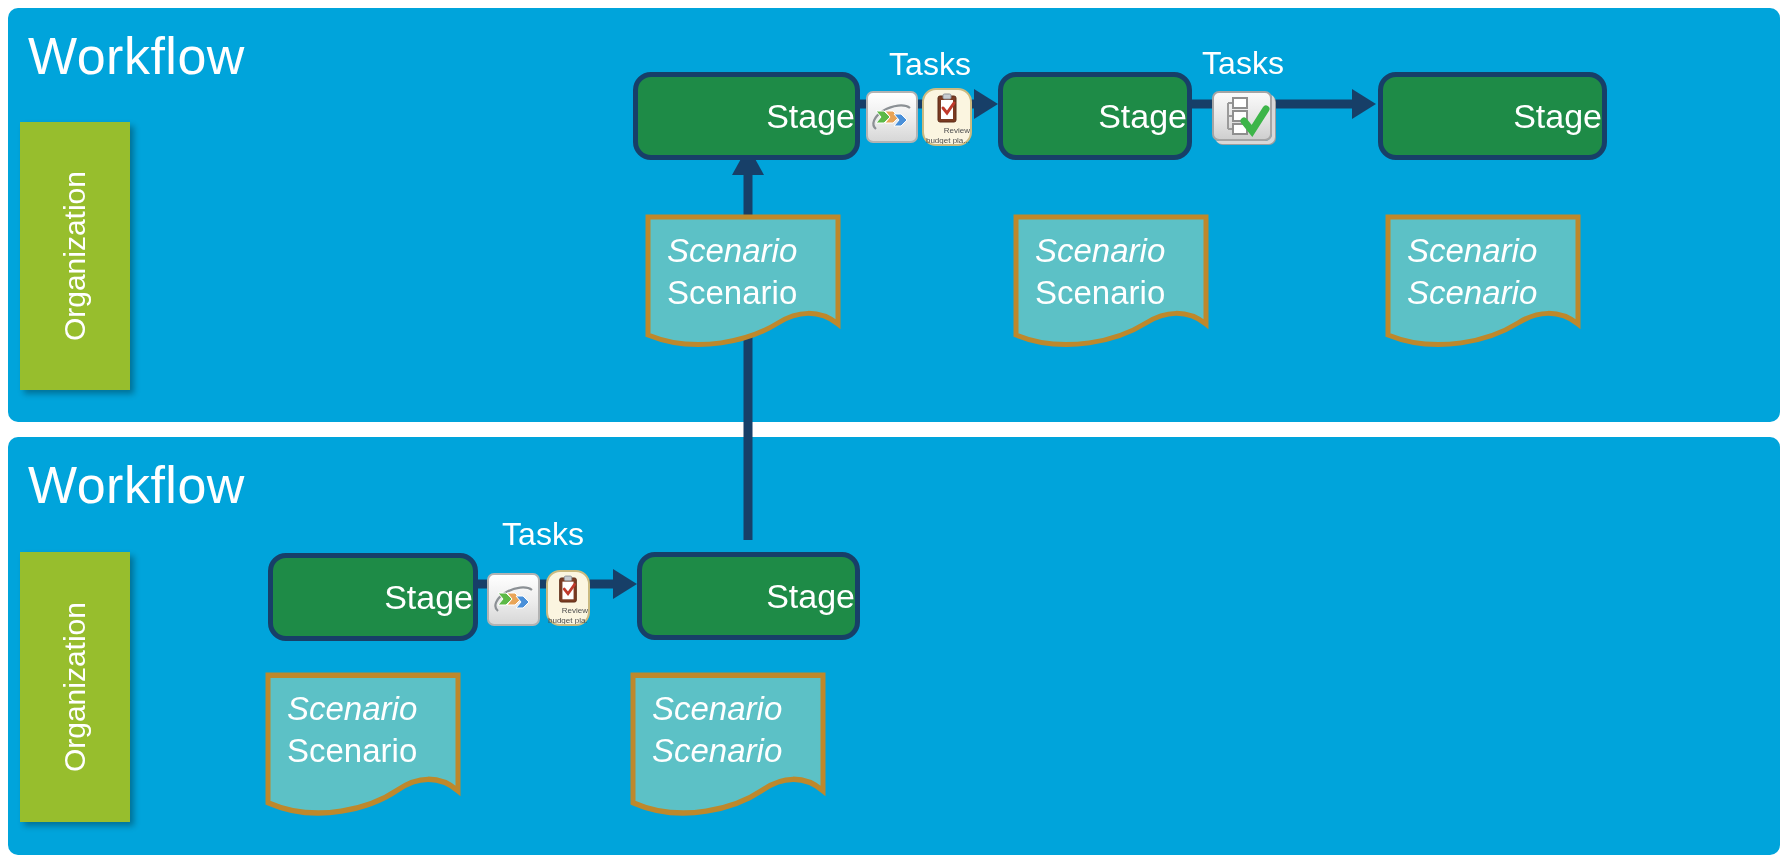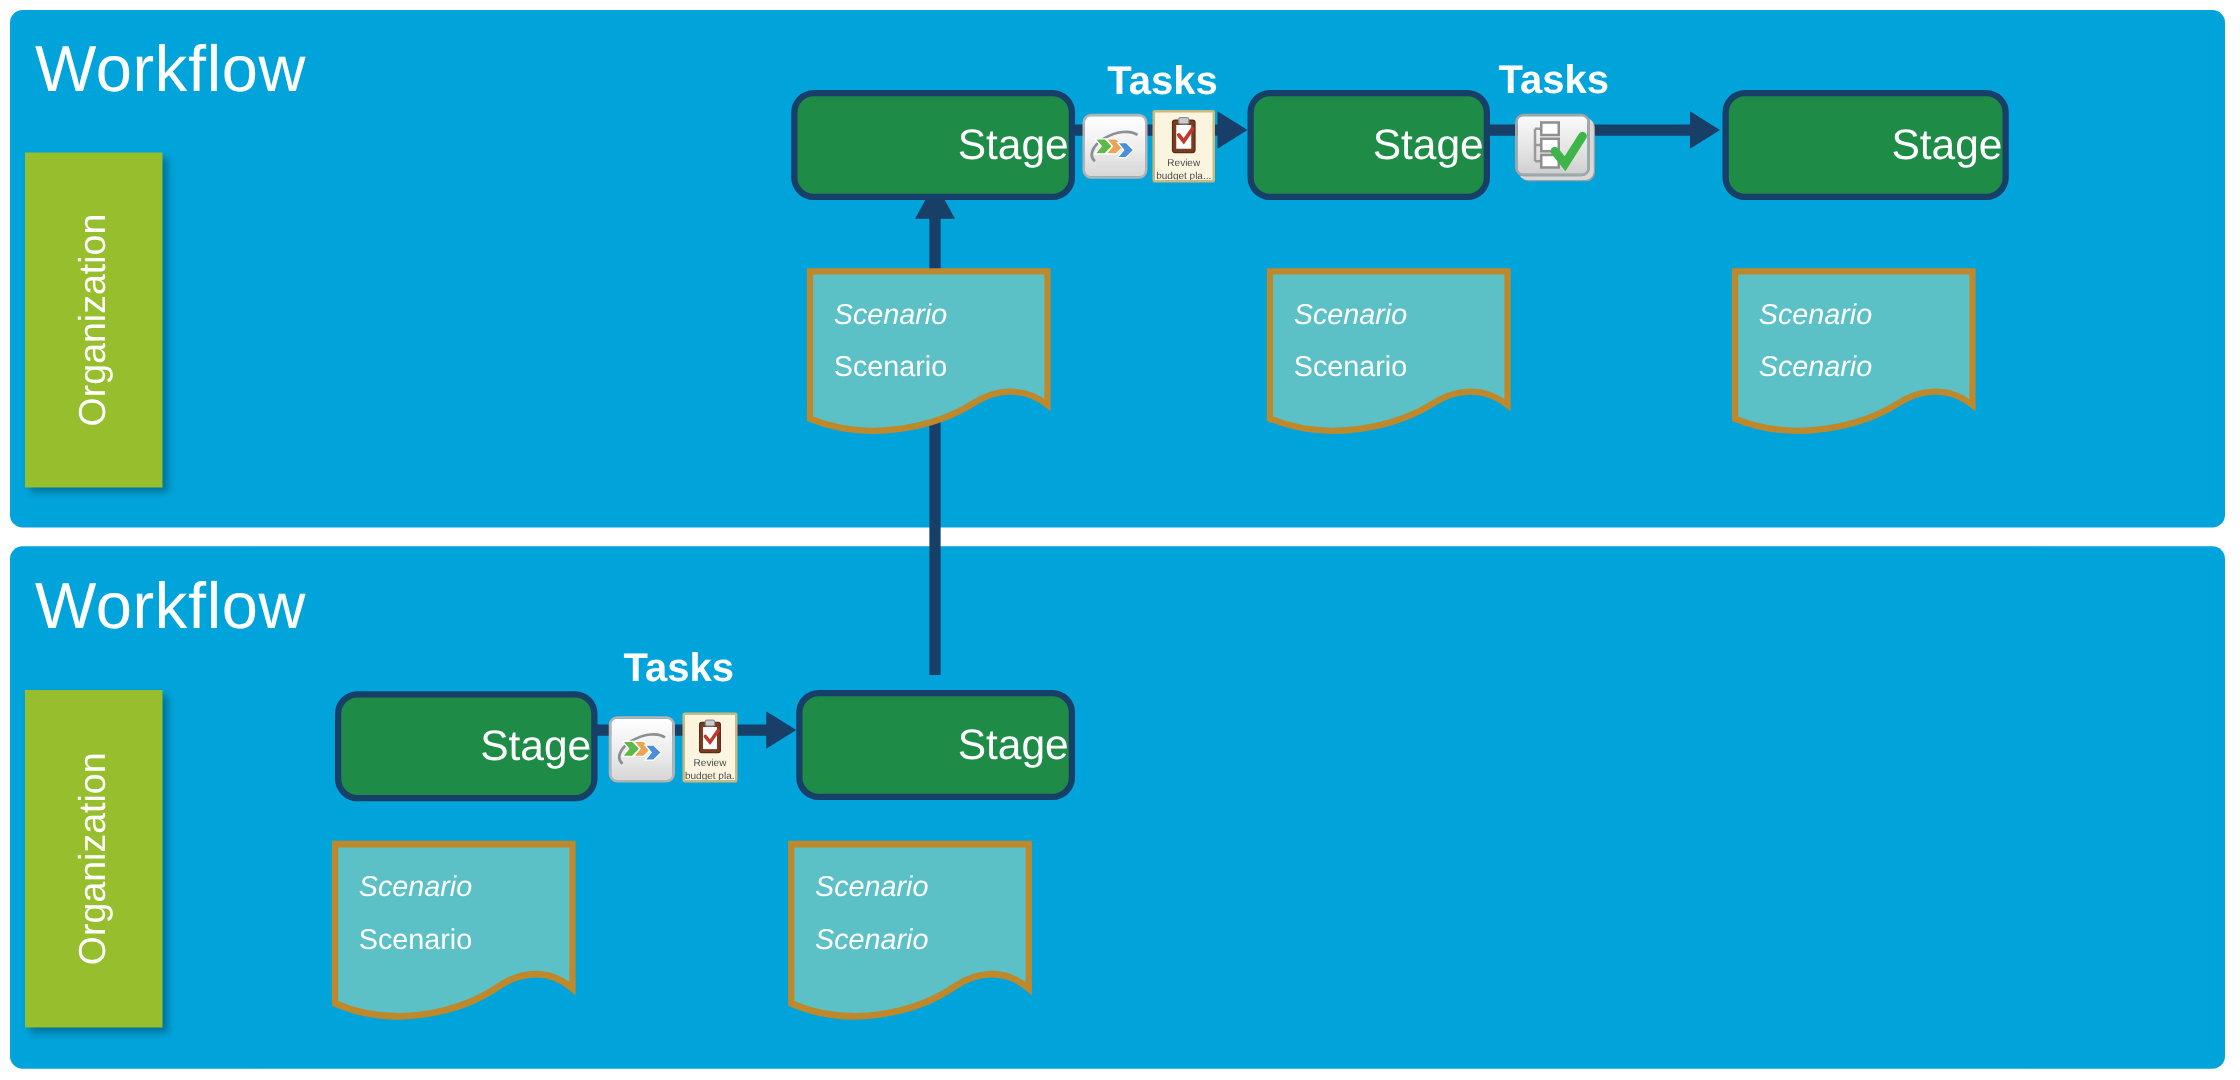--- a/index.html
+++ b/index.html
@@ -46,40 +46,40 @@
     display:flex; align-items:center; justify-content:flex-end;
   }
   .stage-t1 { left:633px;  top:60px;  width:227px; }
   .stage-t2 { left:998px;  top:60px;  width:194px; }
   .stage-t3 { left:1378px; top:60px;  width:229px; }
   .stage-b1 { left:268px;  top:541px; width:210px; }
   .stage-b2 { left:637px;  top:540px; width:223px; }
 
   .tasks-label {
     position:absolute; transform:translateX(-50%);
-    color:#ffffff; font-size:32px; font-weight:700;
+    color:#ffffff; font-size:32px; font-weight:400;
   }
   .tasks-t1 { left:930px;  top:34px; }
   .tasks-t2 { left:1243px; top:33px; }
   .tasks-b1 { left:543px;  top:504px; }
 
   
   .icon-tile {
     position:absolute; box-sizing:border-box; border-radius:7px;
   }
   .icon-process {
     background:linear-gradient(180deg,#ffffff 0%,#ececec 55%,#d7d7d7 100%);
     border:2px solid #b3b3b3;
   }
   .icon-process-t { left:866px; top:79px;  width:52px; height:52px; }
   .icon-process-b { left:487px; top:561px; width:53px; height:53px; }
 
   .icon-review {
-    background:#FBF5E0; border:2px solid #CBBA80; border-radius:2px;
-    display:flex; flex-direction:column; align-items:center; padding-top:3px;
+    background:#FBF5E0; border:2px solid #CBBA80; border-radius:14px;
+    display:flex; flex-direction:column; align-items:flex-end; padding-top:3px;
   }
   .icon-review-t { left:922px; top:76px;  width:50px; height:58px; }
   .icon-review-b { left:546px; top:558px; width:44px; height:56px; }
   .icon-review svg { flex:0 0 auto; }
   .review-caption {
     margin-top:1px; font-size:8px; line-height:9px; text-align:center;
     color:#4d4d4d; white-space:nowrap; overflow:hidden; max-width:100%;
   }
 
   .icon-checklist {
@@ -88,21 +88,21 @@
     border:2px solid #a5a5a5;
     box-shadow:3px 3px 0 #d8d8d8, 4px 4px 0 #9e9e9e;
   }
   .icon-tile svg { display:block; margin:auto; }
 
   
   .scenario { position:absolute; width:196px; }
   .scenario svg { position:absolute; left:0; top:0; width:100%; height:100%; }
   .scenario-text {
     position:relative; padding:16px 0 0 22px; color:#ffffff;
-    font-size:23px; line-height:42px;
+    font-size:33px; line-height:42px;
   }
   .scenario .italic { font-style:italic; }
   .sc-t1 { left:645px;  top:202px; height:150px; }
   .sc-t2 { left:1013px; top:202px; height:150px; }
   .sc-t3 { left:1385px; top:202px; height:150px; }
   .sc-b1 { left:265px;  top:660px; height:162px; }
   .sc-b2 { left:630px;  top:660px; height:162px; }
 </style>
 </head>
 <body>

